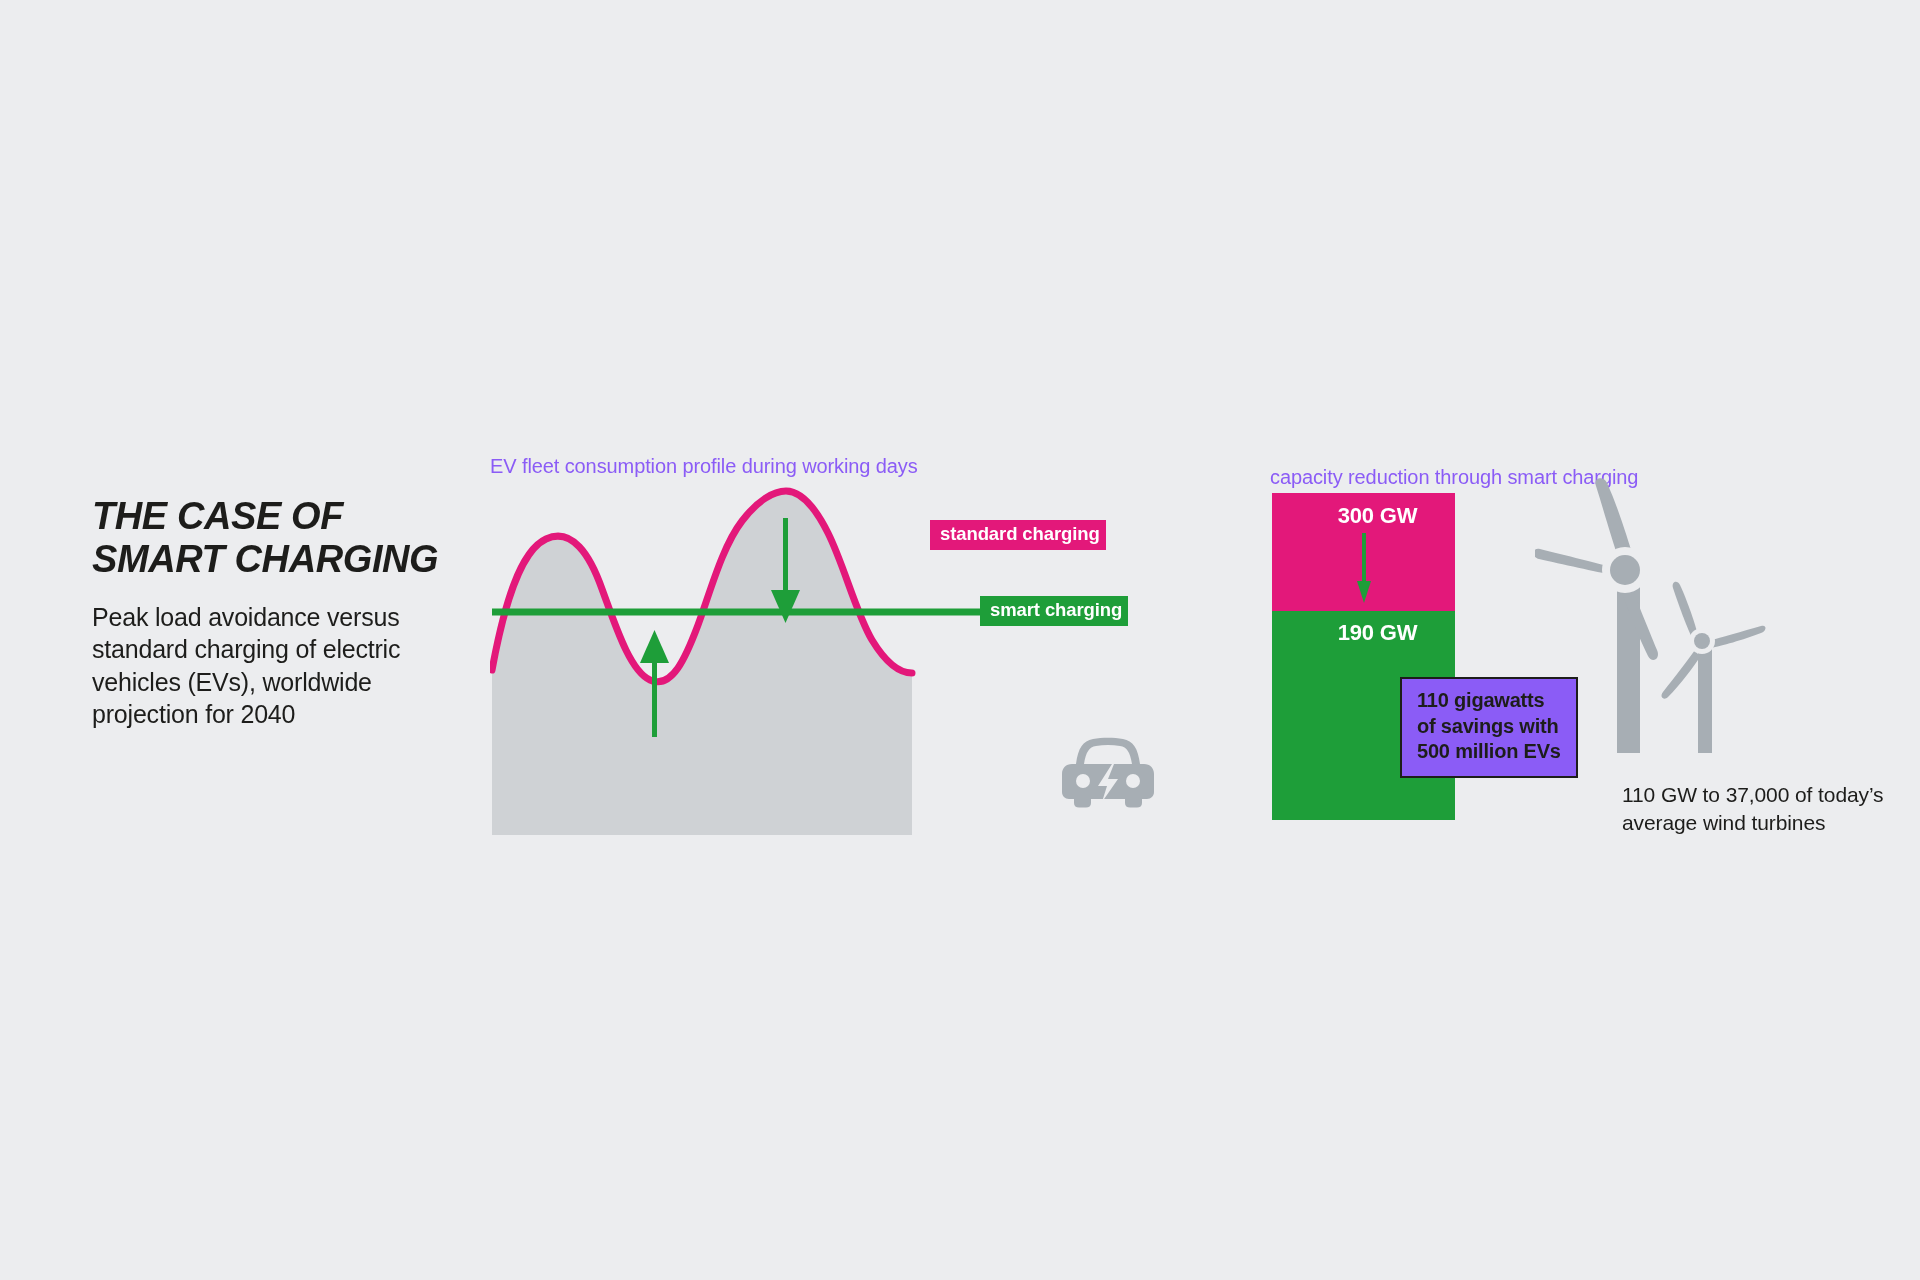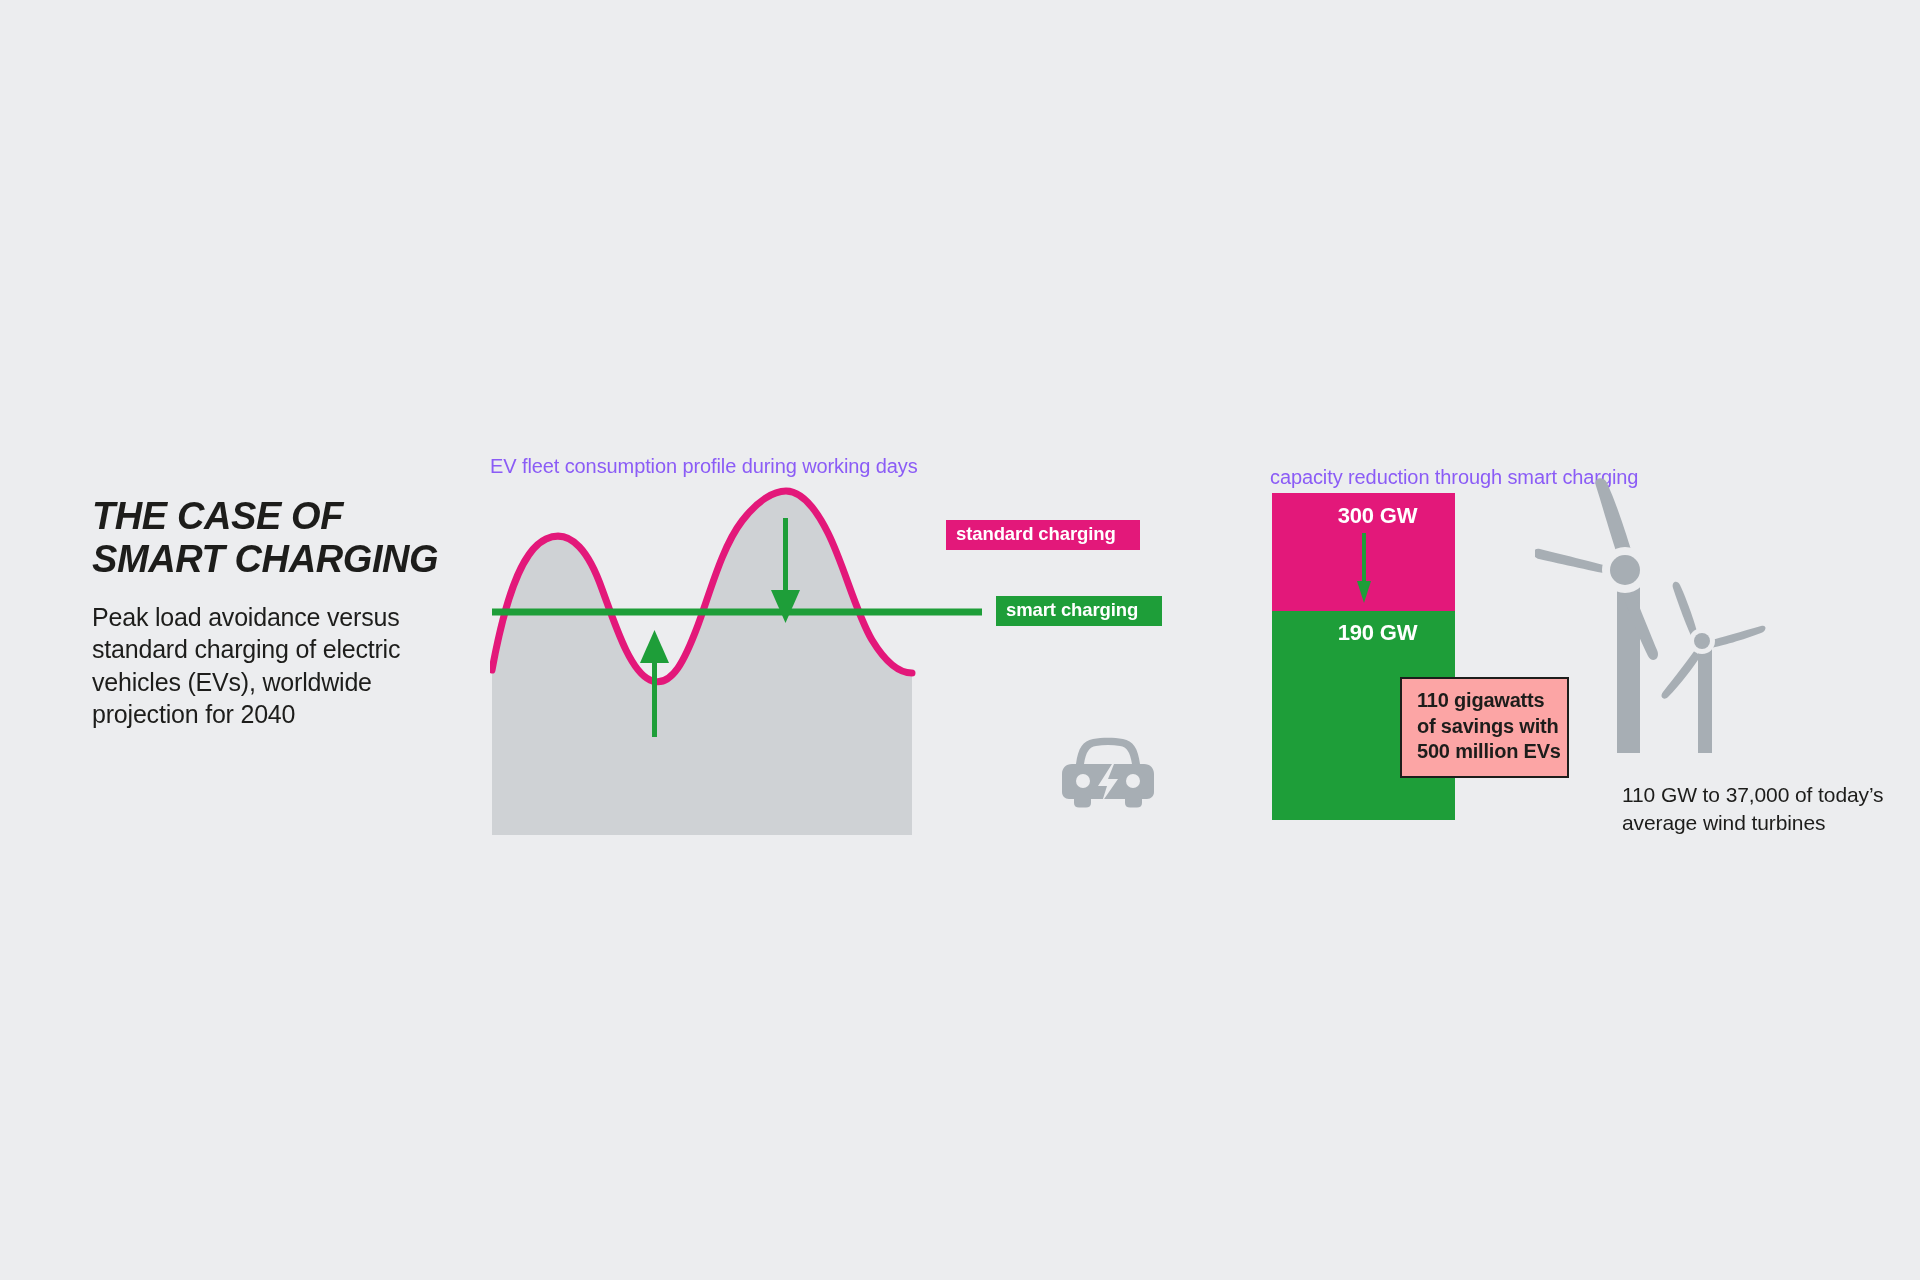--- a/index.html
+++ b/index.html
@@ -56,25 +56,24 @@
   }
   .curve-svg {
     position:absolute;
     left:0; top:30px;
   }
   .legend-chip {
     position:absolute;
     font-size:18.5px;
     font-weight:bold;
     color:#FFFFFF;
-    padding:5px 24px 6px 10px;
+    padding:5px 6px 6px 10px;
     white-space:nowrap;
     letter-spacing:-0.1px;
     line-height:1;
-    margin-left:16px;
   }
   .legend-standard {
     left:440px; top:65px;
     background:#E3187A;
   }
   .legend-smart {
     left:490px; top:141px;
     background:#1E9E39;
   }
   .car-icon {
@@ -125,23 +124,23 @@
   }
   .bar-label-top { top:10px; }
   .bar-label-bottom { top:127px; }
   .bar-arrow {
     position:absolute;
     left:85px; top:40px;
   }
   .callout {
     position:absolute;
     left:130px; top:222px;
-    background:#fca5a5;
+    background:#8b5cf6;
     border:2px solid #1D1D1B;
-    padding:9px 6px 11px 15px;
+    padding:9px 15px 11px 15px;
     font-size:20px;
     font-weight:bold;
     line-height:1.28;
     color:#1D1D1B;
     letter-spacing:-0.2px;
     white-space:nowrap;
   }
   .callout .cl { display:block; }
   .turbines {
     position:absolute;

